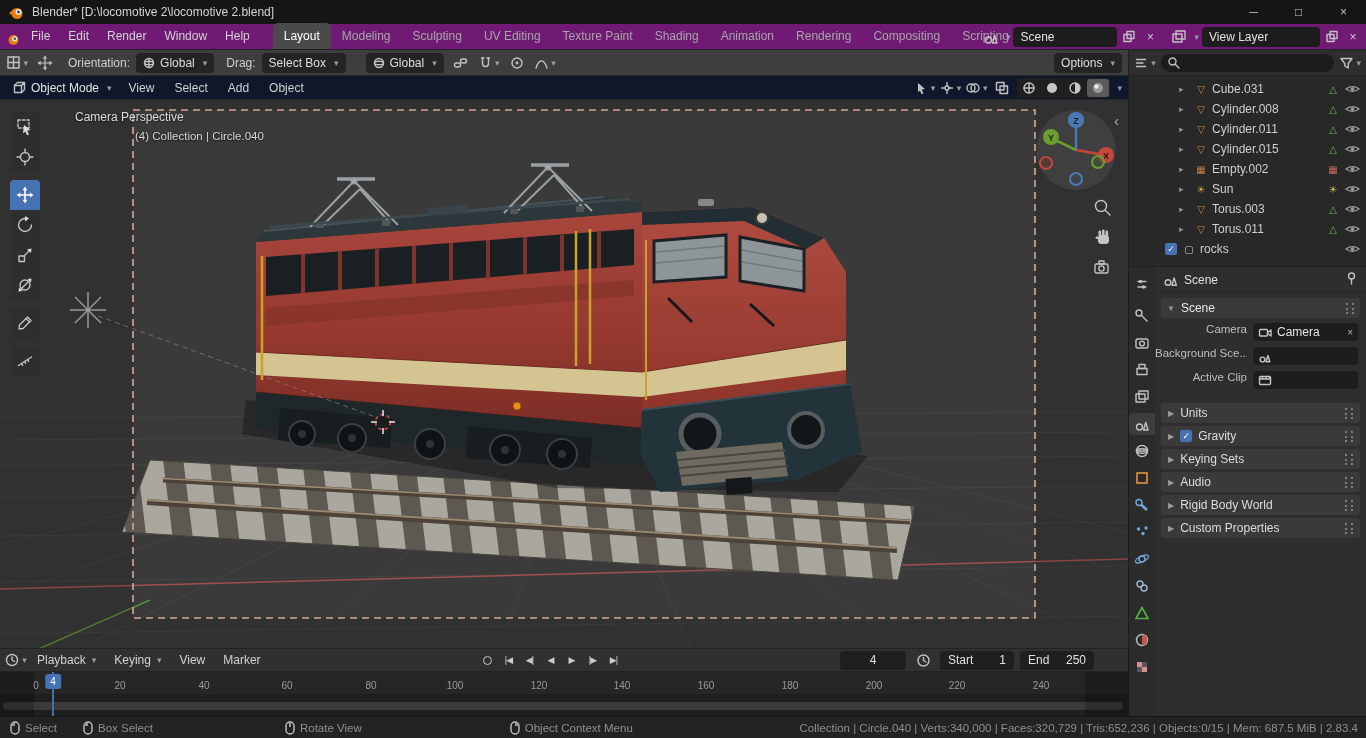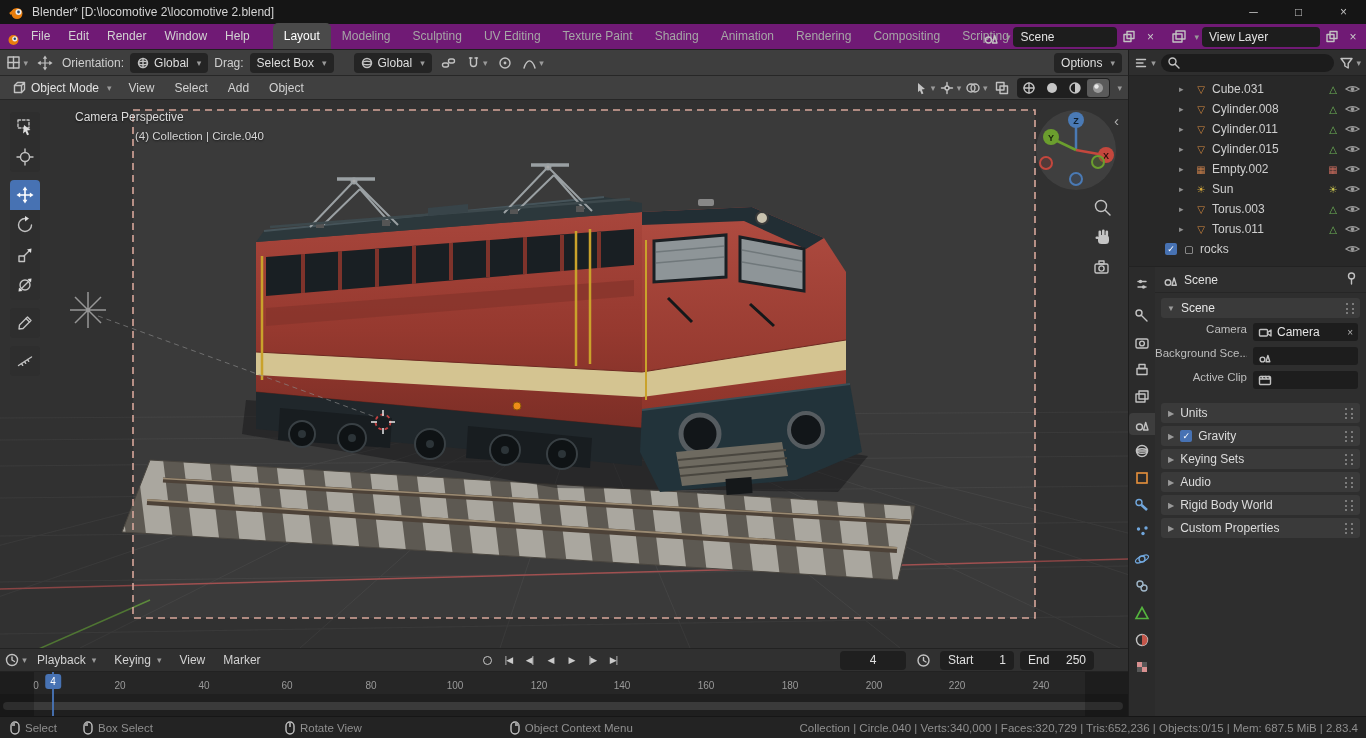--- a/index.html
+++ b/index.html
@@ -21,24 +21,24 @@
 .ws-tabs{display:flex;margin-left:14px;height:26px}
 .ws-tab{padding:0 11px;line-height:26px;color:#a6a6a6;white-space:nowrap}
 .ws-tab.active{background:#4a4a4a;color:#fff;border-radius:5px 5px 0 0}
 .ws-add{padding:0 8px;line-height:26px;color:#a6a6a6}
 .topbar-right{position:absolute;right:4px;top:27px;display:flex;align-items:center;gap:3px}
 .idfield{height:20px;background:#1d1d1d;border-radius:4px;display:flex;align-items:center;padding:0 7px;color:#e2e2e2;gap:5px}
 .miniicbtn{width:18px;height:20px;display:flex;align-items:center;justify-content:center}
 
 .tool-header{left:0;top:50px;width:1128px;height:26px;background:#3e3e3e;display:flex;align-items:center;gap:6px;padding:0 6px;border-bottom:1px solid #272727}
 .dd{height:20px;background:#242424;border-radius:4px;display:inline-flex;align-items:center;padding:0 7px;gap:5px;color:#dedede;white-space:nowrap}
-.hlabel{color:#cfcfcf;white-space:nowrap}
+.hlabel{color:#cfcfcf;margin-left:6px;white-space:nowrap}
 .spacer{flex:1}
 
-.vp-header{left:0;top:76px;width:1128px;height:24px;background:#404040;display:flex;align-items:center;padding:0 6px;gap:2px;border-bottom:1px solid #262626}
+.vp-header{left:0;top:76px;width:1128px;height:24px;background:#0f172a;display:flex;align-items:center;padding:0 6px;gap:2px;border-bottom:1px solid #262626}
 .vp-menu{padding:0 9px;line-height:24px;color:#d2d2d2}
 .mode-dd{height:20px;display:inline-flex;align-items:center;gap:5px;padding:0 6px;color:#e2e2e2}
 .vp-right{margin-left:auto;display:flex;align-items:center;gap:4px}
 .shading-group{display:flex;background:#1f1f1f;border-radius:4px;padding:1px;gap:1px}
 .shade-btn{width:22px;height:18px;display:flex;align-items:center;justify-content:center;border-radius:3px}
 .shade-btn.active{background:#5a5a5a}
 .icbtn{width:22px;height:20px;display:flex;align-items:center;justify-content:center}
 
 .viewport{left:0;top:100px;width:1128px;height:548px;background:#3a3a3a;overflow:hidden}
 .vp-overlay-1{left:75px;top:110px;color:#dcdcdc;font-size:12px;text-shadow:0 1px 2px rgba(0,0,0,.6)}

